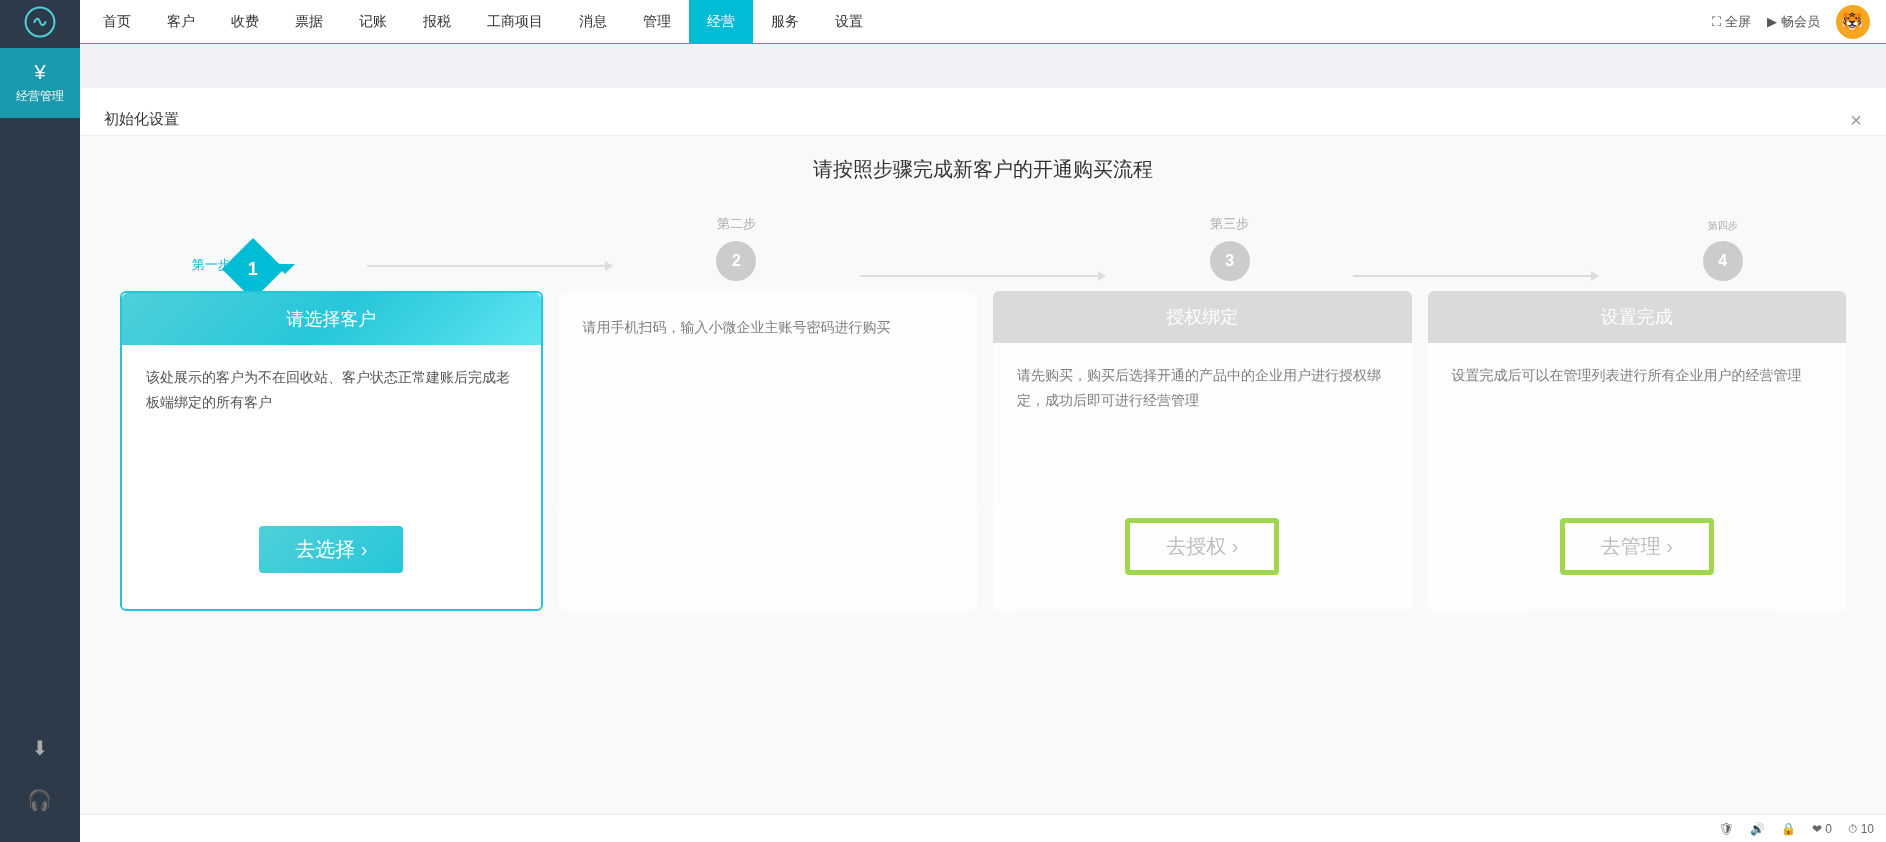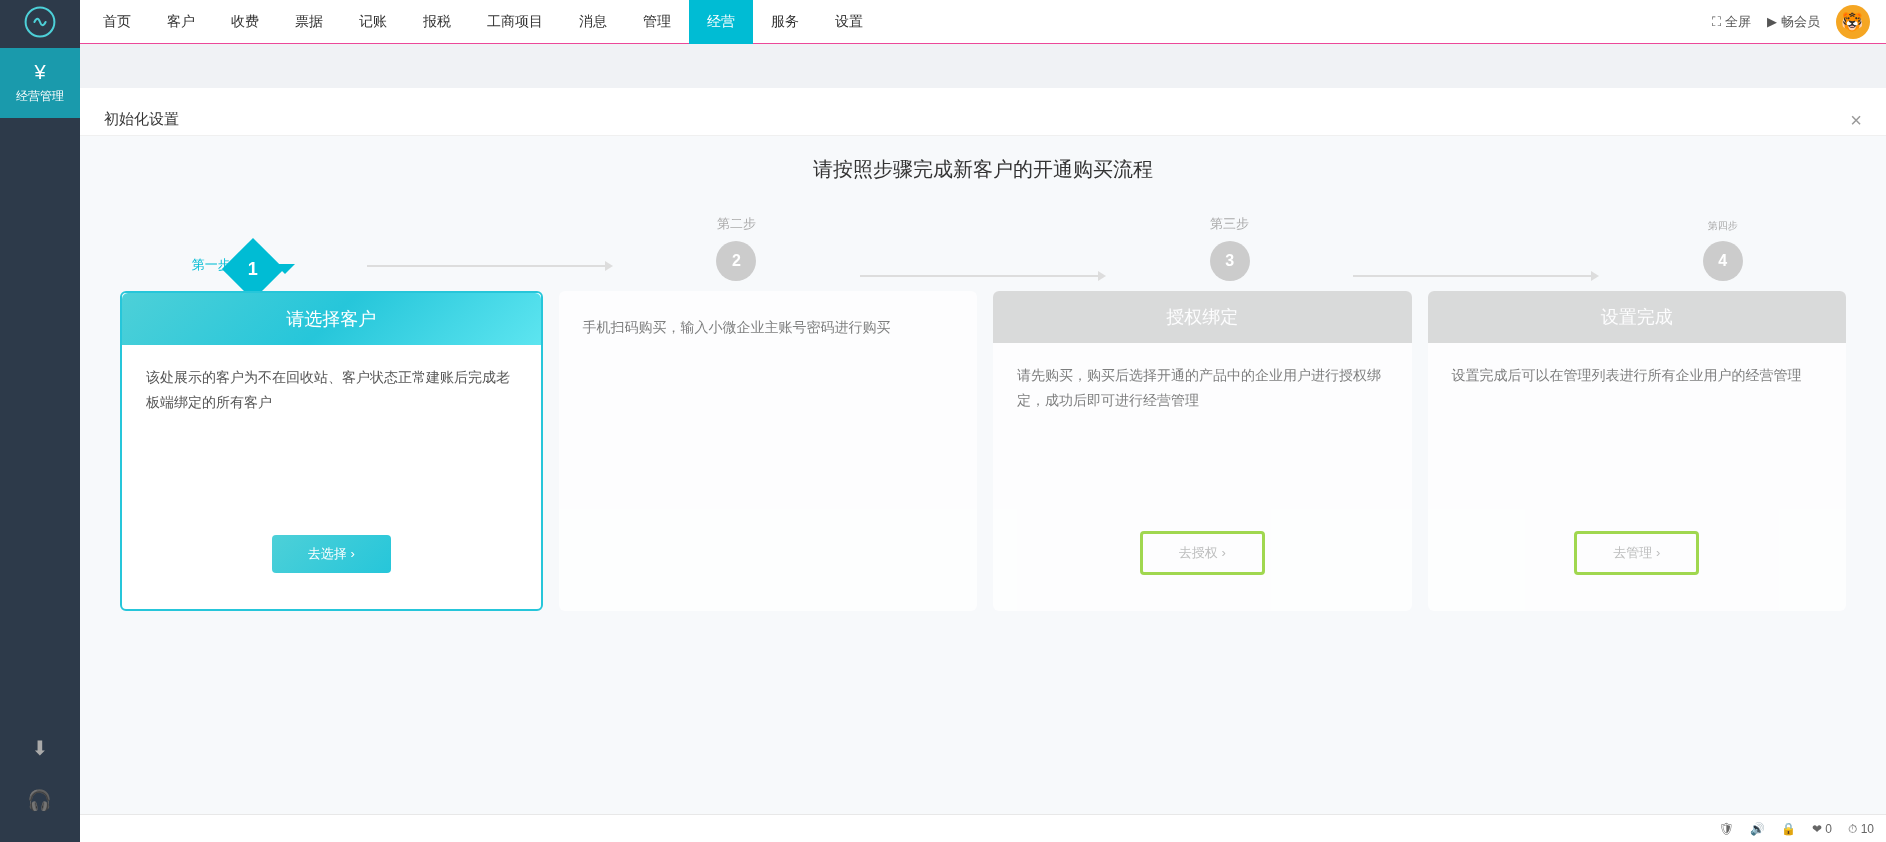--- a/index.html
+++ b/index.html
@@ -188,35 +188,35 @@
       flex: 1;
     }
     .card-footer {
       margin-top: 20px;
       display: flex;
       justify-content: center;
     }
     .btn-action {
       padding: 10px 36px;
       border-radius: 4px;
-      font-size: 13px;
+      font-size: 20px;
       cursor: pointer;
       border: none;
       display: flex;
       align-items: center;
       gap: 6px;
     }
     .btn-action.primary {
       background: linear-gradient(135deg, #4dd0d8, #26c6da);
       color: #fff;
     }
     .btn-action.secondary {
       background: #fff;
       color: #aaa;
-      border: 3px solid #84cc16;
+      border: 5px solid #84cc16;
     }
 
     
     .status-bar {
       position: fixed;
       bottom: 0;
       left: 0;
       width: 1886px;
       height: 28px;
       background: #fff;
@@ -348,21 +348,21 @@
 
         <div class="card" style="border:2px solid #26c6da;">
           <div class="card-title-bar active">请选择客户</div>
           <div class="card-body">该处展示的客户为不在回收站、客户状态正常建账后完成老板端绑定的所有客户</div>
           <div class="card-footer">
             <button class="btn-action primary">去选择  ›</button>
           </div>
         </div>
 
         <div class="card" style="opacity:0.75;">
-          <div class="card-body">手机扫码购买，输入小微企业主账号密码进行购买</div>
+          <div class="card-body">请用手机扫码，输入小微企业主账号密码进行购买</div>
           <div class="card-footer"></div>
         </div>
 
         <div class="card" style="opacity:0.75;">
           <div class="card-title-bar inactive">授权绑定</div>
           <div class="card-body">请先购买，购买后选择开通的产品中的企业用户进行授权绑定，成功后即可进行经营管理</div>
           <div class="card-footer">
             <button class="btn-action secondary">去授权  ›</button>
           </div>
         </div>

